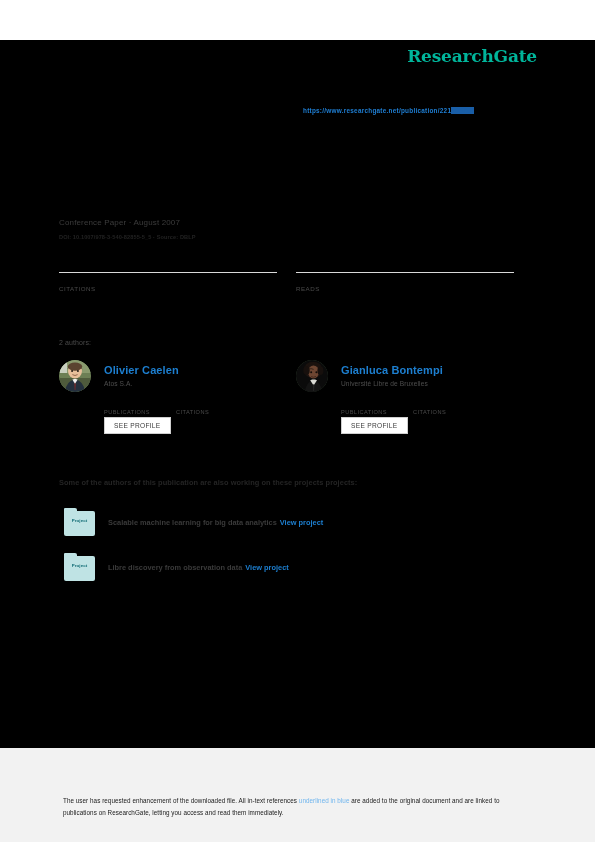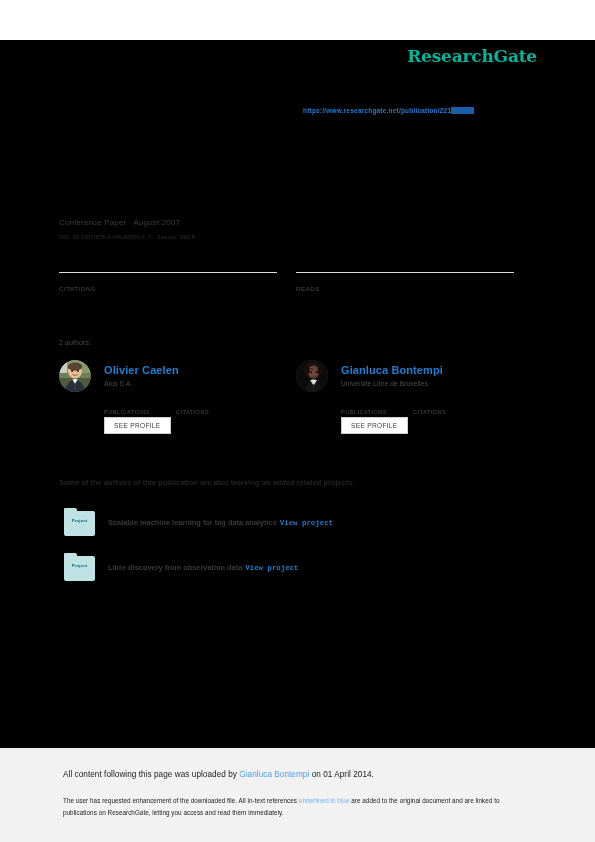--- a/index.html
+++ b/index.html
@@ -253,21 +253,20 @@
     top: 10px;
     font-size: 7.4px;
     font-weight: bold;
     color: #3a3a3a;
     white-space: nowrap;
   }
   .project-text .view-link {
     color: #1d7fd0;
     font-weight: bold;
     margin-left: 3px;
-    font-family: Liberation Mono, monospace;
   }
 
   
   .footer-main {
     position: absolute;
     top: 770px;
     left: 63px;
     font-size: 8.2px;
     color: #1a1a1a;
     letter-spacing: 0.05px;
@@ -396,37 +395,36 @@
         <div class="m-label">PUBLICATIONS</div>
       </div>
       <div class="metric">
         <div class="m-value"></div>
         <div class="m-label">CITATIONS</div>
       </div>
     </div>
     <div class="see-profile">SEE PROFILE</div>
   </div>
 
-  <div class="projects-intro">Some of the authors of this publication are also working on added related projects:</div>
+  <div class="projects-intro">Some of the authors of this publication are also working on these projects projects:</div>
 
   <div class="project-row p0">
     <div class="project-icon">
       <div class="tab"></div>
       <div class="body-f"></div>
       <div class="cap">Project</div>
     </div>
     <div class="project-text"><span>Scalable machine learning for big data analytics</span><span class="view-link">View project</span></div>
   </div>
 
   <div class="project-row p1">
     <div class="project-icon">
       <div class="tab"></div>
       <div class="body-f"></div>
       <div class="cap">Project</div>
     </div>
     <div class="project-text"><span>Libre discovery from observation data</span><span class="view-link">View project</span></div>
   </div>
 
-  <div class="footer-main"><span>All content following this page was uploaded by </span><span class="author-link">Gianluca Bontempi</span><span> on 01 April 2014.</span></div>
 
   <div class="footer-note"><span>The user has requested enhancement of the downloaded file. All in-text references </span><span class="blue-ul">underlined in blue</span><span> are added to the original document and are linked to publications on ResearchGate, letting you access and read them immediately.</span></div>
 
 </div>
 
 </body></html>

